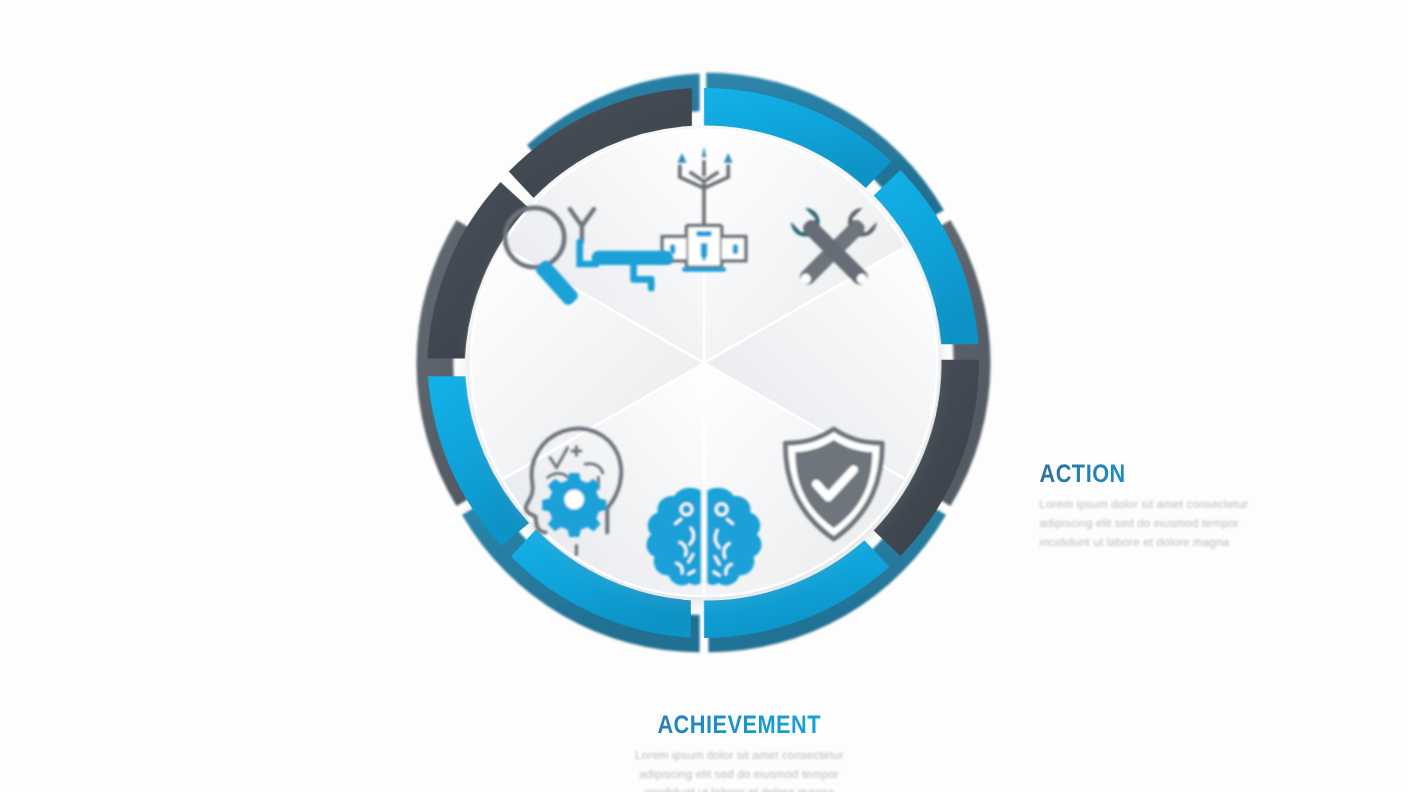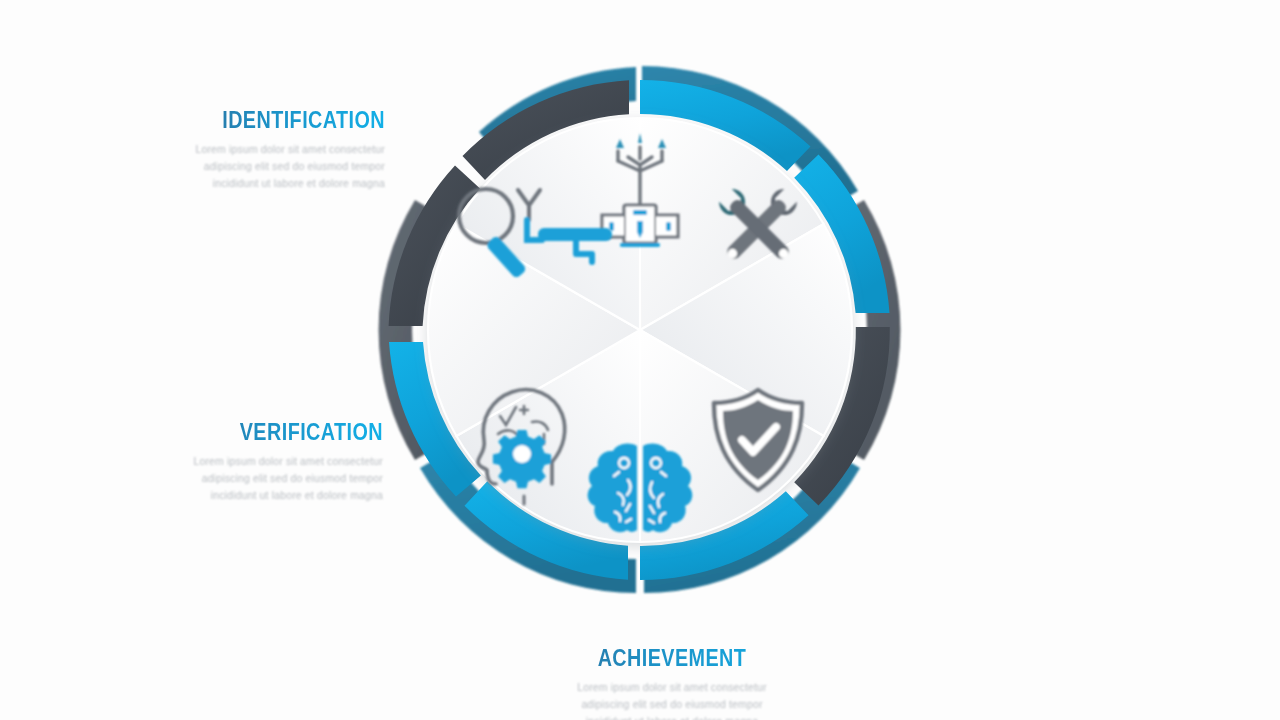--- a/index.html
+++ b/index.html
@@ -301,39 +301,31 @@
           <path d="M 11 -24 L 11 -8"></path>
         </g>
         <path d="M 9 -8 L 9 12 L 24 12" fill="none" stroke="#1ba0d8" stroke-width="6" stroke-linecap="round"></path>
         <rect x="20" y="0" width="74" height="13" rx="6" fill="#1ba0d8"></rect>
         <path d="M 58 13 L 58 26 L 74 26 L 74 34" fill="none" stroke="#1ba0d8" stroke-width="6" stroke-linecap="round" stroke-linejoin="round"></path>
       </g>
 
     </svg>
   </div>
 
-  <div class="callout align-right" id="callout-identification">
-    <div class="heading">IDENTIFICATION</div>
+
+
+
+  <div class="callout align-left" id="callout-action">
+    <div class="heading">ACTION</div>
     <div class="body">
       <span class="body-line">Lorem ipsum dolor sit amet consectetur</span>
       <span class="body-line">adipiscing elit sed do eiusmod tempor</span>
       <span class="body-line">incididunt ut labore et dolore magna</span>
     </div>
   </div>
-
-
-  <div class="callout align-right" id="callout-verification">
-    <div class="heading">VERIFICATION</div>
-    <div class="body">
-      <span class="body-line">Lorem ipsum dolor sit amet consectetur</span>
-      <span class="body-line">adipiscing elit sed do eiusmod tempor</span>
-      <span class="body-line">incididunt ut labore et dolore magna</span>
-    </div>
-  </div>
-
 
   <div class="callout align-center" id="callout-achievement">
     <div class="heading">ACHIEVEMENT</div>
     <div class="body">
       <span class="body-line">Lorem ipsum dolor sit amet consectetur</span>
       <span class="body-line">adipiscing elit sed do eiusmod tempor</span>
       <span class="body-line">incididunt ut labore et dolore magna</span>
     </div>
   </div>
 

